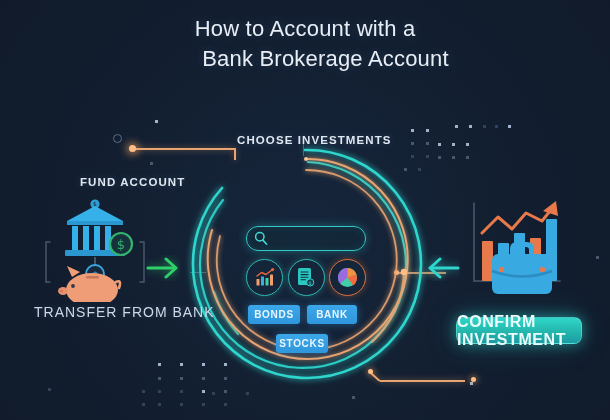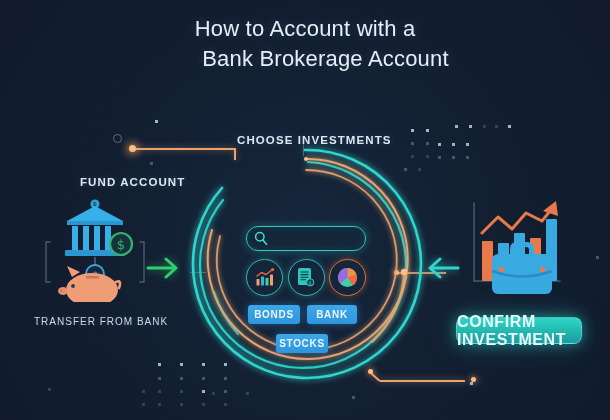--- a/index.html
+++ b/index.html
@@ -24,21 +24,21 @@
     pointer-events:none;
   }
   .title .l2{display:block;margin-left:41px;}
   
   .seclabel{
     position:absolute;color:#dfe7f1;font-size:11.5px;font-weight:700;
     letter-spacing:1.1px;white-space:nowrap;
     text-shadow:0 0 8px rgba(150,190,240,.22);
   }
   #lbl-fund{left:44px;top:176px;margin-left:36px;}
-  #lbl-transfer{left:34px;top:316px;font-weight:400;letter-spacing:1px;font-size:10px;color:#cfd9e6;}
+  #lbl-transfer{left:34px;top:304px;font-weight:400;letter-spacing:1px;font-size:14px;color:#cfd9e6;}
   #lbl-choose{left:237px;top:134px;}
   #lbl-build{left:462px;top:176px;}
   
   .dot{position:absolute;width:3px;height:3px;background:#9fb4cc;}
   .dot.dim{background:#46586f;}
   .dot.dimmer{background:#31425a;}
   .hollow{position:absolute;width:7px;height:7px;border:1px solid #5a6e86;border-radius:50%;}
   
   .conn{position:absolute;background:#e8a471;box-shadow:0 0 6px rgba(232,164,113,.55);}
   .conn.h{height:1.5px;}

